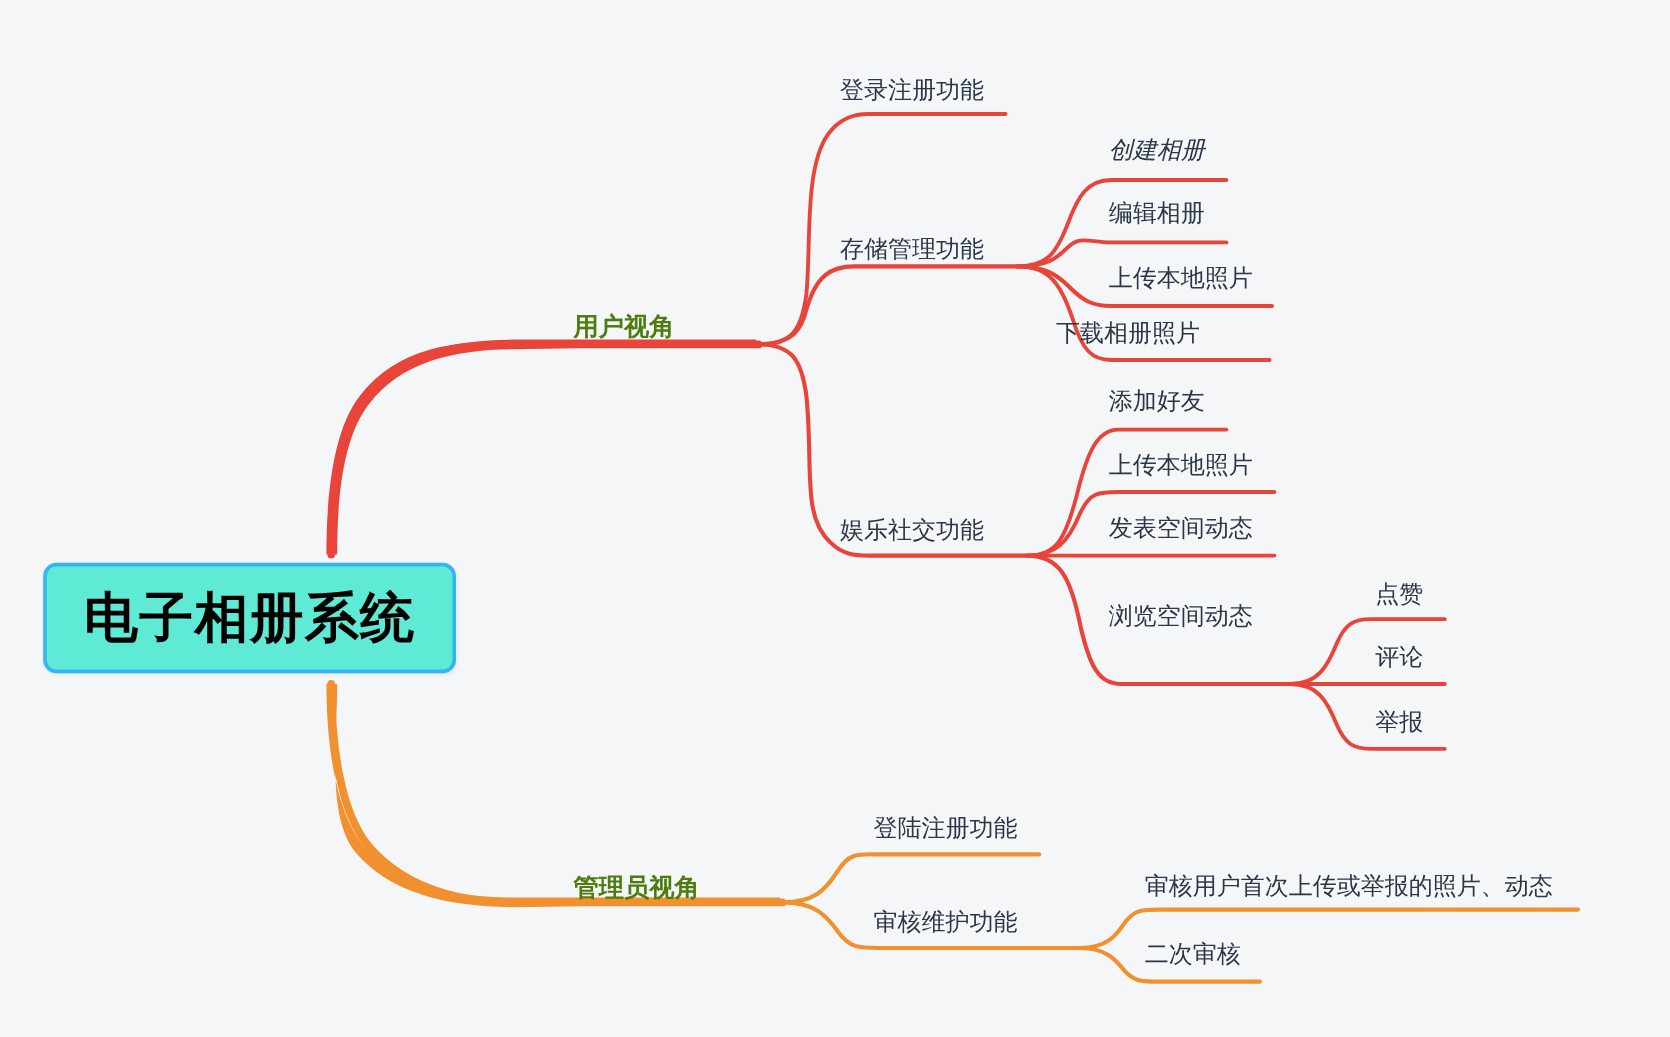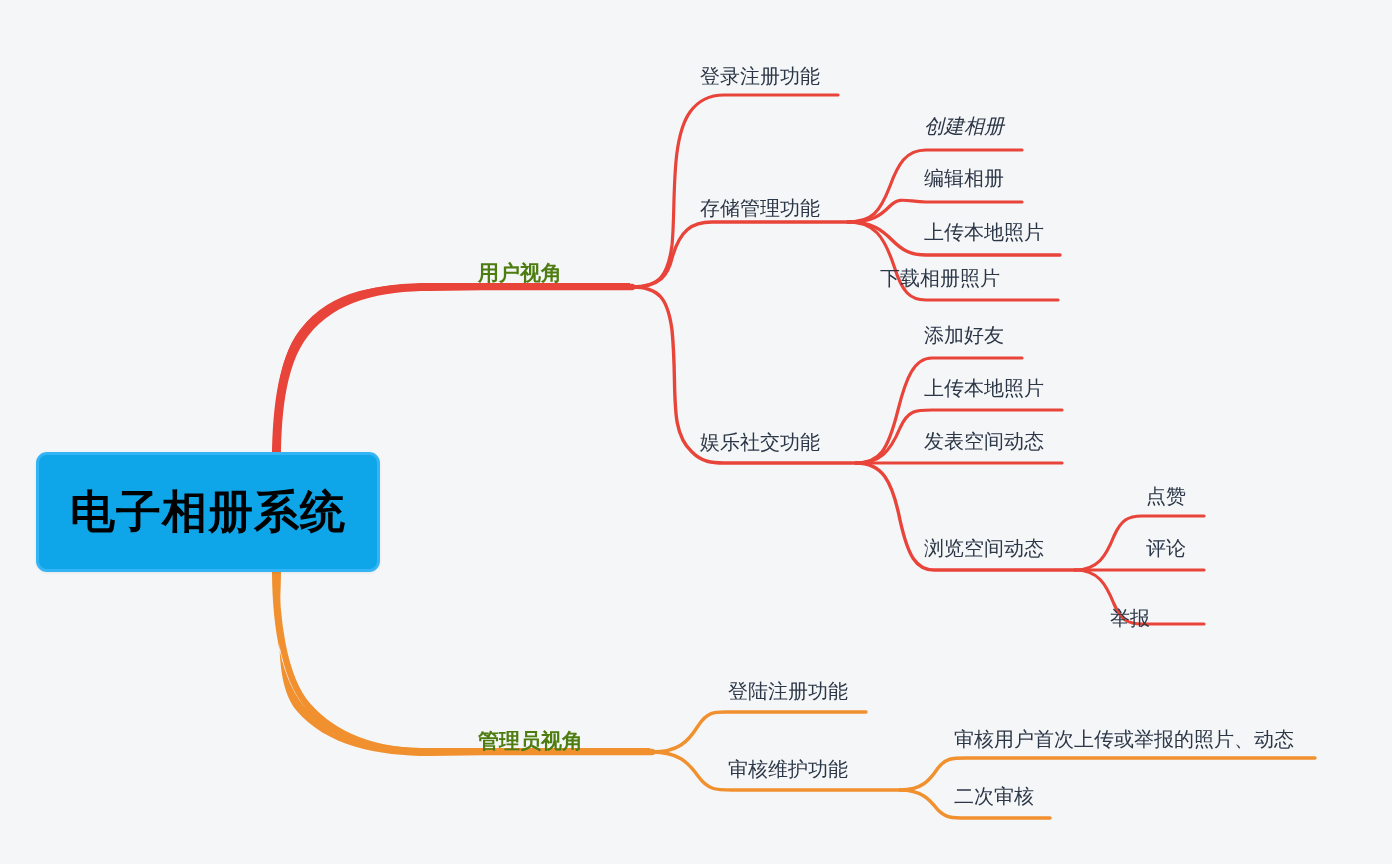--- a/index.html
+++ b/index.html
@@ -33,24 +33,24 @@
   }
   .node-label.branch-title {
     font-weight: bold;
     font-size: 21px;
     color: #4d7c0f;
     margin-top: 28px;
   }
   .root-node {
     position: absolute;
     left: 36px;
-    top: 452px;
+    top: 469px;
     width: 344px;
-    height: 120px;
-    background: #0ea5e9;
+    height: 92px;
+    background: #5eead4;
     border: 3px solid #33b5f5;
     border-radius: 11px;
     box-sizing: border-box;
     display: flex;
     align-items: center;
     justify-content: center;
     box-shadow: 0 1px 3px rgba(0,0,0,0.07);
   }
   .root-node-text {
     font-size: 45px;
@@ -130,25 +130,25 @@
   <div class="node-label" style="left:700px; top:432px;">娱乐社交功能</div>
 
   <div class="node-label" style="left:924px; top:116px;font-style:italic;">创建相册</div>
   <div class="node-label" style="left:924px; top:168px;">编辑相册</div>
   <div class="node-label" style="left:924px; top:222px;">上传本地照片</div>
   <div class="node-label" style="left:880px; top:268px;">下载相册照片</div>
 
   <div class="node-label" style="left:924px; top:325px;">添加好友</div>
   <div class="node-label" style="left:924px; top:378px;">上传本地照片</div>
   <div class="node-label" style="left:924px; top:431px;">发表空间动态</div>
-  <div class="node-label" style="left:924px; top:538px;">浏览空间动态</div>
+  <div class="node-label" style="left:924px; top:506px;font-family:Liberation Mono, monospace;">浏览空间动态</div>
 
   <div class="node-label" style="left:1146px; top:486px;">点赞</div>
   <div class="node-label" style="left:1146px; top:538px;">评论</div>
-  <div class="node-label" style="left:1110px; top:592px;margin-top:16px;">举报</div>
+  <div class="node-label" style="left:1146px; top:592px;">举报</div>
 
   <div class="node-label" style="left:728px; top:681px;">登陆注册功能</div>
   <div class="node-label" style="left:728px; top:759px;">审核维护功能</div>
 
   <div class="node-label" style="left:954px; top:729px;">审核用户首次上传或举报的照片、动态</div>
   <div class="node-label" style="left:954px; top:786px;">二次审核</div>
 
 </div>
 
 </body></html>

